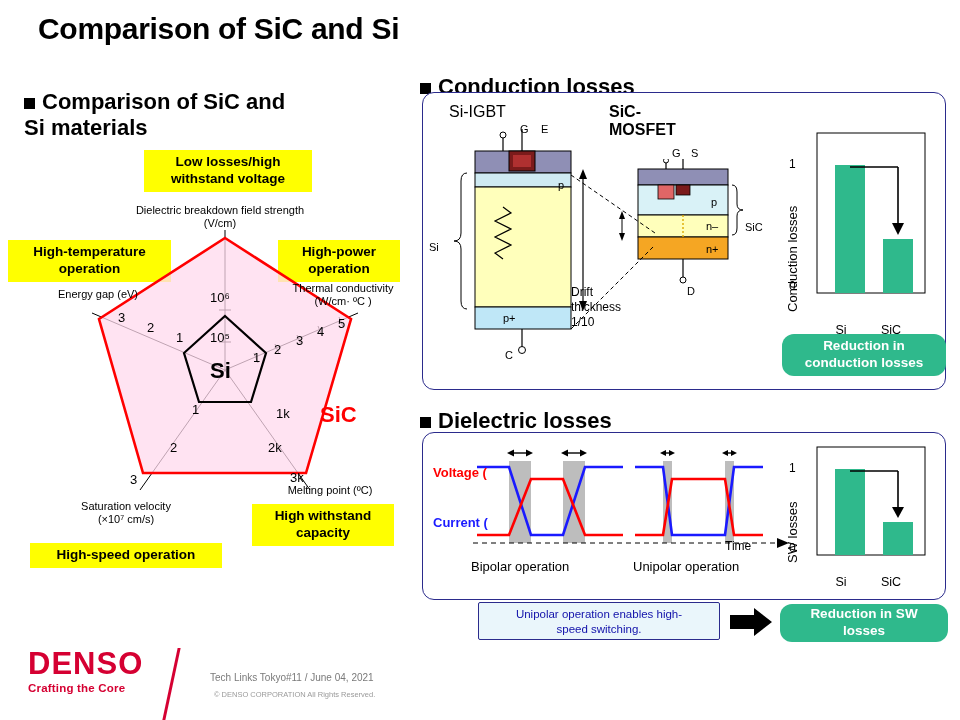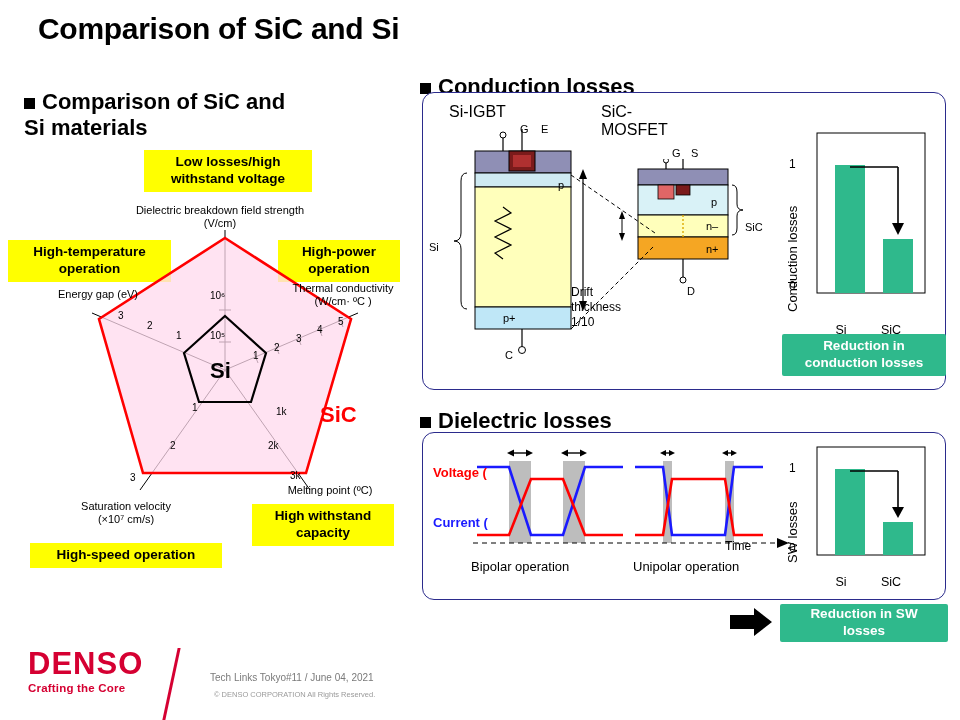--- a/index.html
+++ b/index.html
@@ -35,41 +35,41 @@
     position:absolute; background:#ffff00; color:#000;
     font-size:13.5px; font-weight:bold; text-align:center;
     line-height:1.25; padding:4px 6px;
   }
 
   
   #radar-wrap { position:absolute; left:10px; top:190px; width:410px; height:380px; }
   .axis-label {
     position:absolute; font-size:11px; color:#000; text-align:center; line-height:1.2;
   }
-  .tick-label { position:absolute; font-size:10px; color:#000; }
+  .tick-label { position:absolute; font-size:13px; color:#000; }
   .mat-label { position:absolute; font-weight:bold; }
 
   
   .panel {
     position:absolute; border:1.5px solid #2b2b8c; border-radius:12px; background:#fff;
   }
 
   .sub-title { position:absolute; font-size:16px; color:#000; }
 
   
   .infobox {
     position:absolute; border:1px solid #2b2b8c; background:#ffffff;
     color:#1111aa; font-size:11.5px; text-align:center; line-height:1.3;
     padding:4px 6px; border-radius:2px;
   }
   .greenbox {
     position:absolute; background:#2fb98c; color:#ffffff; font-weight:bold;
     font-size:13.5px; text-align:center; line-height:1.25;
     display:flex; align-items:center; justify-content:center;
-    border-radius:2px;
+    border-radius:12px;
   }
   .arrow-blk { position:absolute; }
 
   
   .bar-chart { position:absolute; }
   .bc-axis-label {
     position:absolute; font-size:13px; color:#000;
     transform: rotate(-90deg); transform-origin: left top; white-space:nowrap;
   }
   .bc-tick { position:absolute; font-size:12px; color:#000; }
@@ -178,21 +178,21 @@
     <div class="tick-label" style="left:108px; top:120px;">3</div>
 
     
     <div class="mat-label" style="left:200px; top:168px; font-size:22px; color:#000;">Si</div>
     <div class="mat-label" style="left:310px; top:212px; font-size:22px; color:#ff0000;">SiC</div>
   </div>
 
   <div class="panel" style="left:422px; top:92px; width:524px; height:298px;">
 
     <div class="sub-title" style="left:26px; top:10px; font-weight:normal;">Si-IGBT</div>
-    <div class="sub-title" style="left:178px; top:10px; white-space:pre-line; line-height:1.15;">SiC-
+    <div class="sub-title" style="left:186px; top:10px; white-space:pre-line; line-height:1.15;font-weight:bold;">SiC-
 MOSFET</div>
 
     <svg style="position:absolute; left:20px; top:36px;" width="160" height="230" viewBox="0 0 160 230">
       <rect x="32" y="22" width="96" height="22" fill="#8f8fb5" stroke="#000" stroke-width="1"></rect>
       <rect x="32" y="44" width="96" height="14" fill="#cfeaf2" stroke="#000" stroke-width="1"></rect>
       <rect x="32" y="58" width="96" height="120" fill="#ffffbb" stroke="#000" stroke-width="1"></rect>
       <rect x="32" y="178" width="96" height="22" fill="#bfe7f7" stroke="#000" stroke-width="1"></rect>
 
       <rect x="66" y="22" width="26" height="20" fill="#7b1b1b" stroke="#000" stroke-width="1"></rect>
       <rect x="70" y="26" width="18" height="12" fill="#b03030"></rect>
@@ -334,20 +334,22 @@
         <line x1="47" y1="26" x2="95" y2="26" stroke="#000" stroke-width="1.6"></line>
         <polygon points="95,73 89,62 101,62" fill="#000"></polygon>
       </svg>
       <div class="bc-tick" style="left:8px; top:20px;">1</div>
       <div class="bc-tick" style="left:8px; top:100px;">0</div>
       <div class="bc-cat" style="left:40px; top:134px; width:40px;">Si</div>
       <div class="bc-cat" style="left:88px; top:134px; width:44px;">SiC</div>
     </div>
   </div>
 
+  <div class="infobox" style="left:478px; top:602px; width:242px; height:38px; white-space:pre-line; background:#eaf6fb;">Unipolar operation enables high-
+speed switching.</div>
   <svg class="arrow-blk" style="left:730px; top:606px;" width="44" height="32">
     <polygon points="0,9 24,9 24,2 42,16 24,30 24,23 0,23" fill="#000"></polygon>
   </svg>
   <div class="greenbox" style="left:780px; top:604px; width:168px; height:38px; white-space:pre-line;">Reduction in SW
 losses</div>
 
   <div id="footer-line"></div>
   <div id="denso-logo">
     <div id="denso-name">DENSO</div>
     <div id="denso-tag">Crafting the Core</div>

